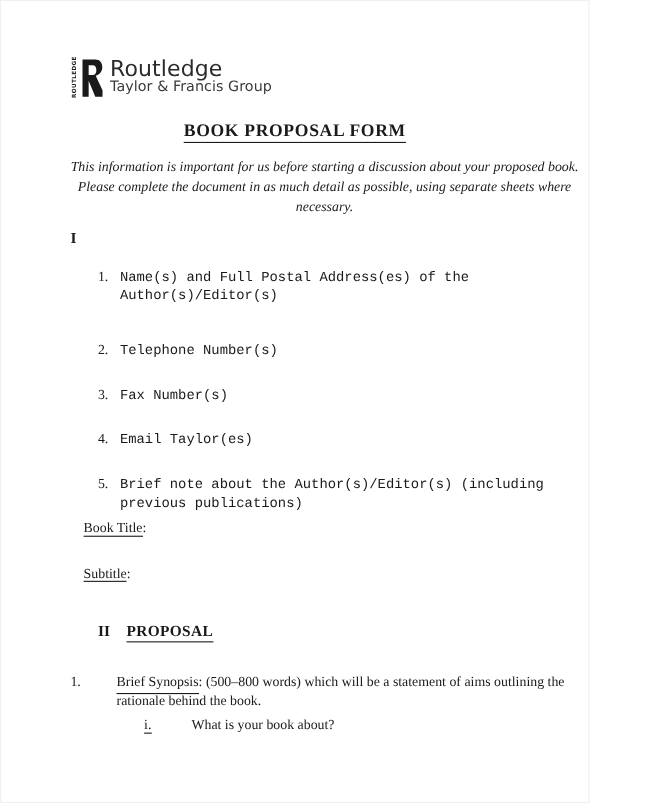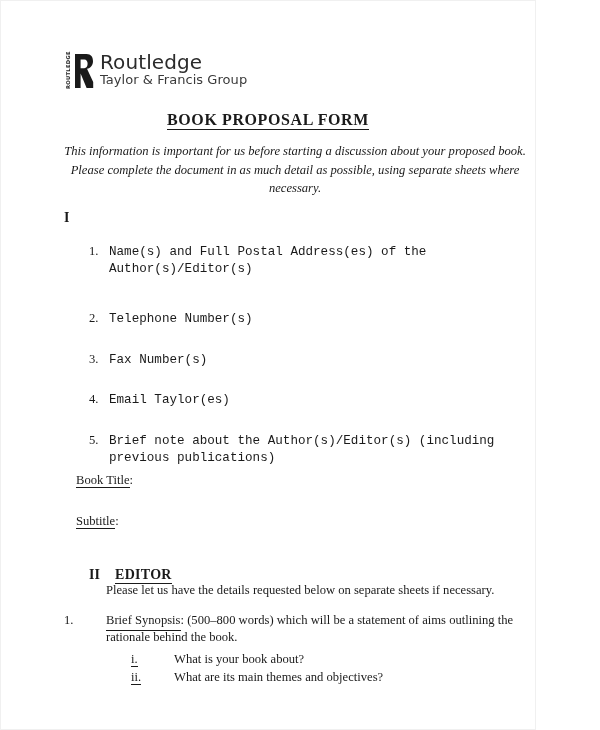--- a/index.html
+++ b/index.html
@@ -254,34 +254,29 @@
   <div class="field-label field-booktitle">
     <span class="u">Book Title</span><span>:</span>
   </div>
 
   <div class="field-label field-subtitle">
     <span class="u">Subtitle</span><span>:</span>
   </div>
 
   <div class="section-2">
     <span class="numeral">II</span>
-    <span class="label">EDITOR</span>
-  </div>
-
-  <div class="details-note">Please let us have the details requested below on separate sheets if necessary.</div>
+    <span class="label">PROPOSAL</span>
+  </div>
+
 
   <div class="details-item">
     <span class="marker">1.</span>
     <span class="text"><span class="u">Brief Synopsis</span><span>: (500–800 words) which will be a statement of aims outlining the rationale behind the book.</span></span>
   </div>
 
   <div class="sub-list">
     <div class="sub-row">
       <span class="marker"><span>i.</span></span>
       <span class="text">What is your book about?</span>
     </div>
-    <div class="sub-row">
-      <span class="marker"><span>ii.</span></span>
-      <span class="text">What are its main themes and objectives?</span>
-    </div>
   </div>
 
 </div>
 
 </body></html>

